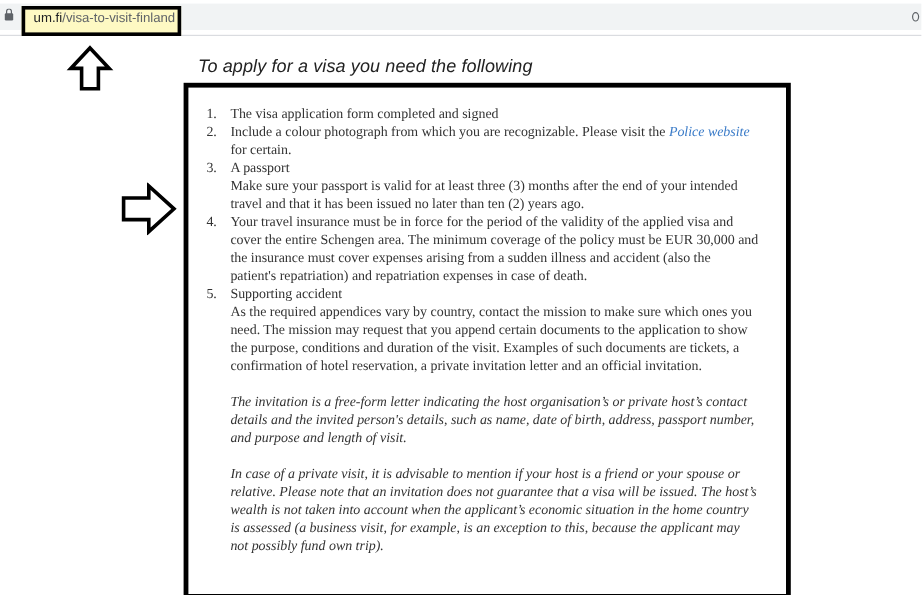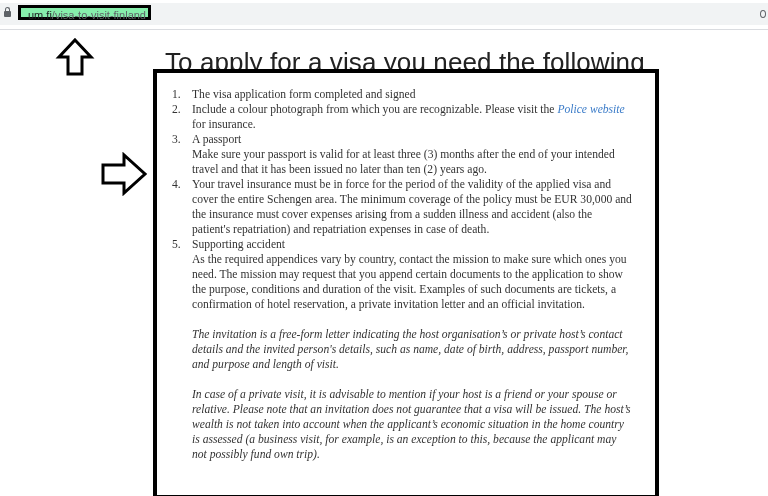--- a/index.html
+++ b/index.html
@@ -19,34 +19,34 @@
   }
   .lock {
     position:absolute; left:4px; top:8px; width:7px; height:6px;
     background:#5f6368; border-radius:1px;
   }
   .lock:before {
     content:""; position:absolute; left:1px; top:-4px; width:3px; height:4px;
     border:1px solid #5f6368; border-bottom:none; border-radius:3px 3px 0 0;
   }
   .url-box {
-    position:absolute; left:18px; top:2px; width:133px; height:15px;
-    border:3px solid #000; box-sizing:border-box; background:#86efac;
+    position:absolute; left:18px; top:2px; width:133px; height:25px;
+    border:3px solid #000; box-sizing:border-box; background:#fef9c3;
     font-size:11px; line-height:14px; color:#202124; padding-left:7px;
     white-space:nowrap;
   }
   .url-path { color:#5f6368; }
   .right-edge {
     position:absolute; right:2px; top:7px; width:6px; height:8px;
     border:1px solid #5f6368; border-radius:50%; box-sizing:border-box;
   }
   .arrow { position:absolute; }
   .heading {
     position:absolute; left:165px; top:47px;
-    font-size:26px; color:#222; white-space:nowrap; letter-spacing:0.1px;
+    font-size:15px; color:#222; white-space:nowrap; letter-spacing:0.1px;font-style:italic;
   }
   .content-box {
     position:absolute; left:153px; top:69px; width:506px; height:430px;
     border:4px solid #000; box-sizing:border-box; background:#fff;
     overflow:hidden;
   }
   .content {
     position:absolute; left:15px; top:14px; width:460px;
     font-family:"Liberation Serif", serif;
     font-size:11.6px; line-height:15px; color:#333;
@@ -79,21 +79,21 @@
 </svg>
 
 <div class="content-box">
   <div class="content">
     <div class="item">
       <span class="num">1.</span>
       <div>The visa application form completed and signed</div>
     </div>
     <div class="item">
       <span class="num">2.</span>
-      <div><span>Include a colour photograph from which you are recognizable. Please visit the </span><a class="link" href="#">Police website</a><span> for insurance.</span></div>
+      <div><span>Include a colour photograph from which you are recognizable. Please visit the </span><a class="link" href="#">Police website</a><span> for certain.</span></div>
     </div>
     <div class="item">
       <span class="num">3.</span>
       <div>A passport</div>
       <div>Make sure your passport is valid for at least three (3) months after the end of your intended travel and that it has been issued no later than ten (2) years ago.</div>
     </div>
     <div class="item">
       <span class="num">4.</span>
       <div>Your travel insurance must be in force for the period of the validity of the applied visa and cover the entire Schengen area. The minimum coverage of the policy must be EUR 30,000 and the insurance must cover expenses arising from a sudden illness and accident (also the patient's repatriation) and repatriation expenses in case of death.</div>
     </div>

